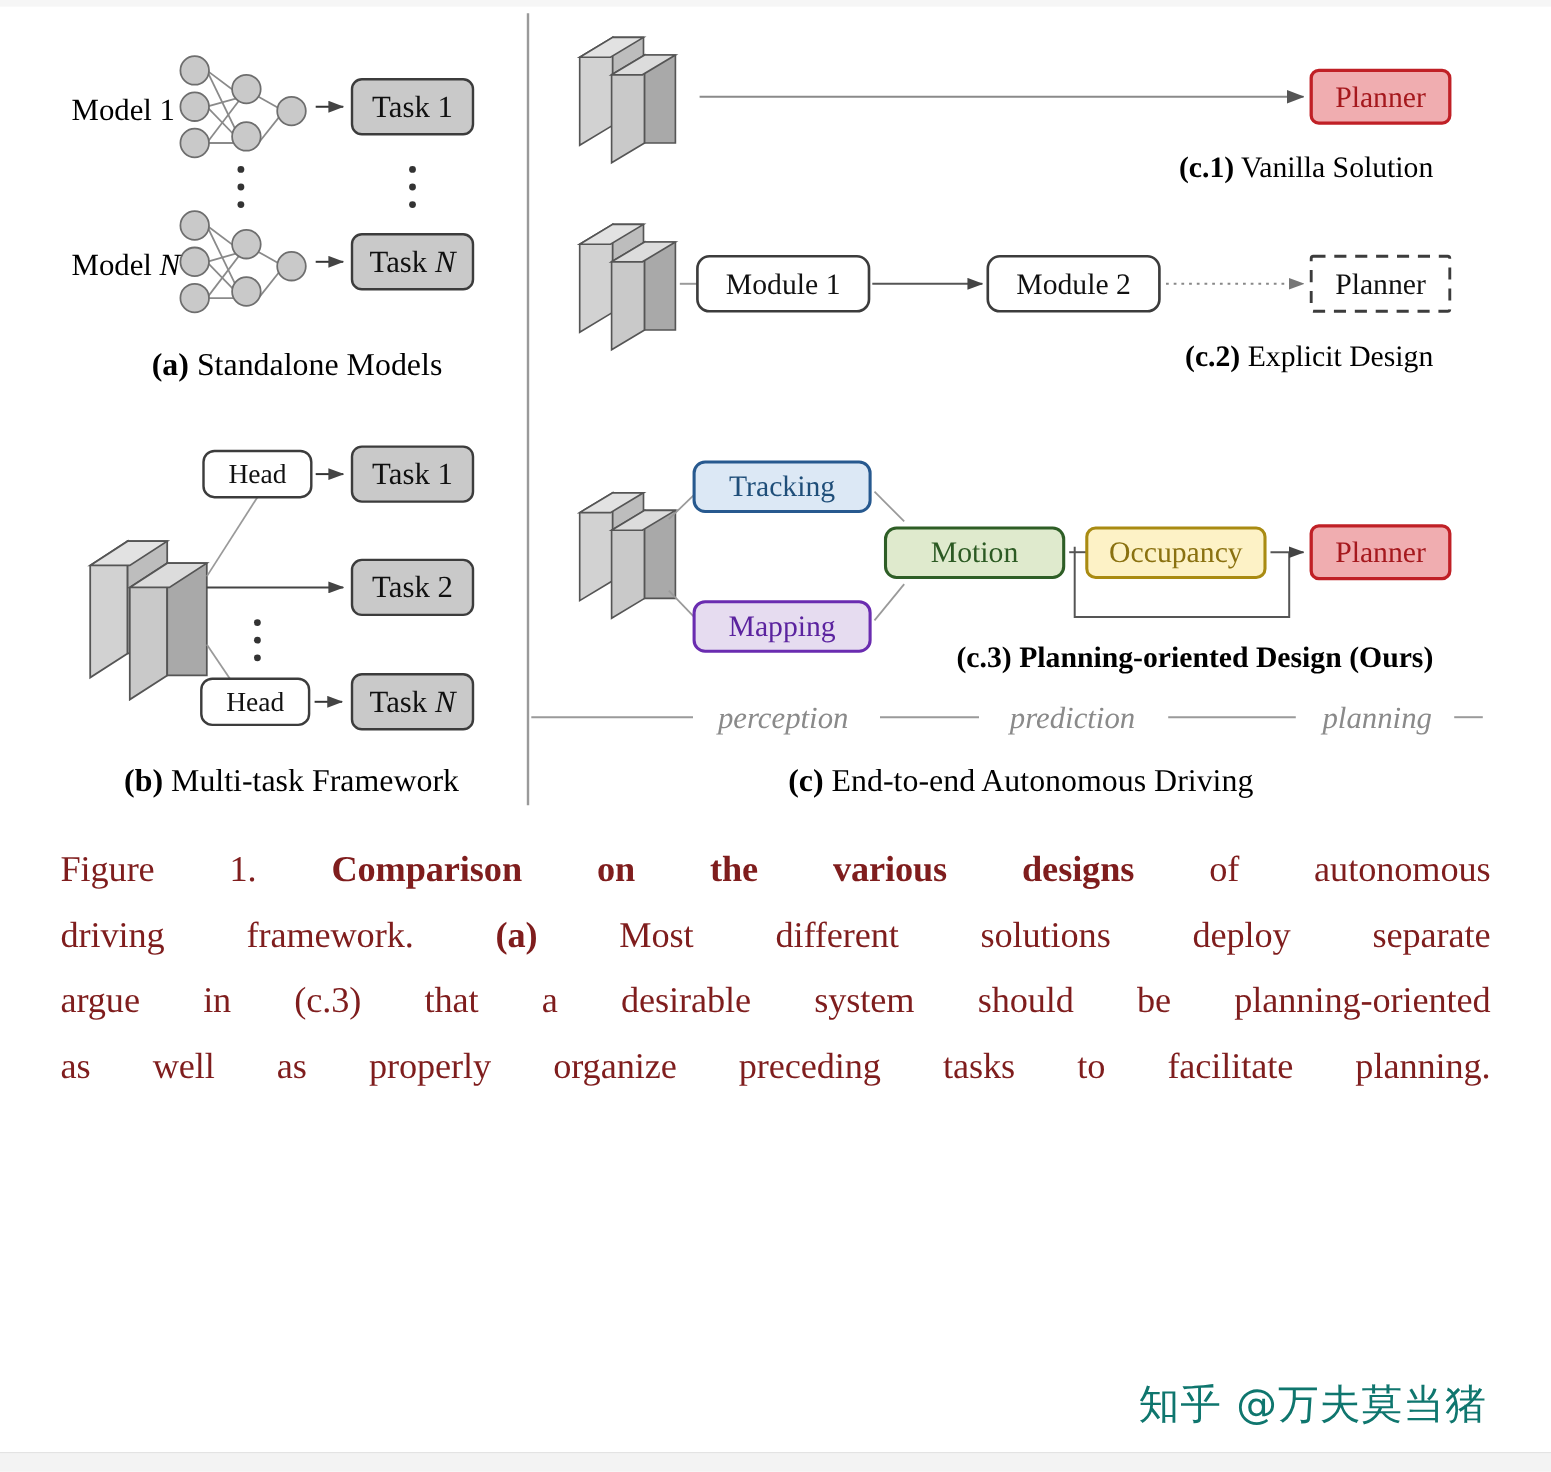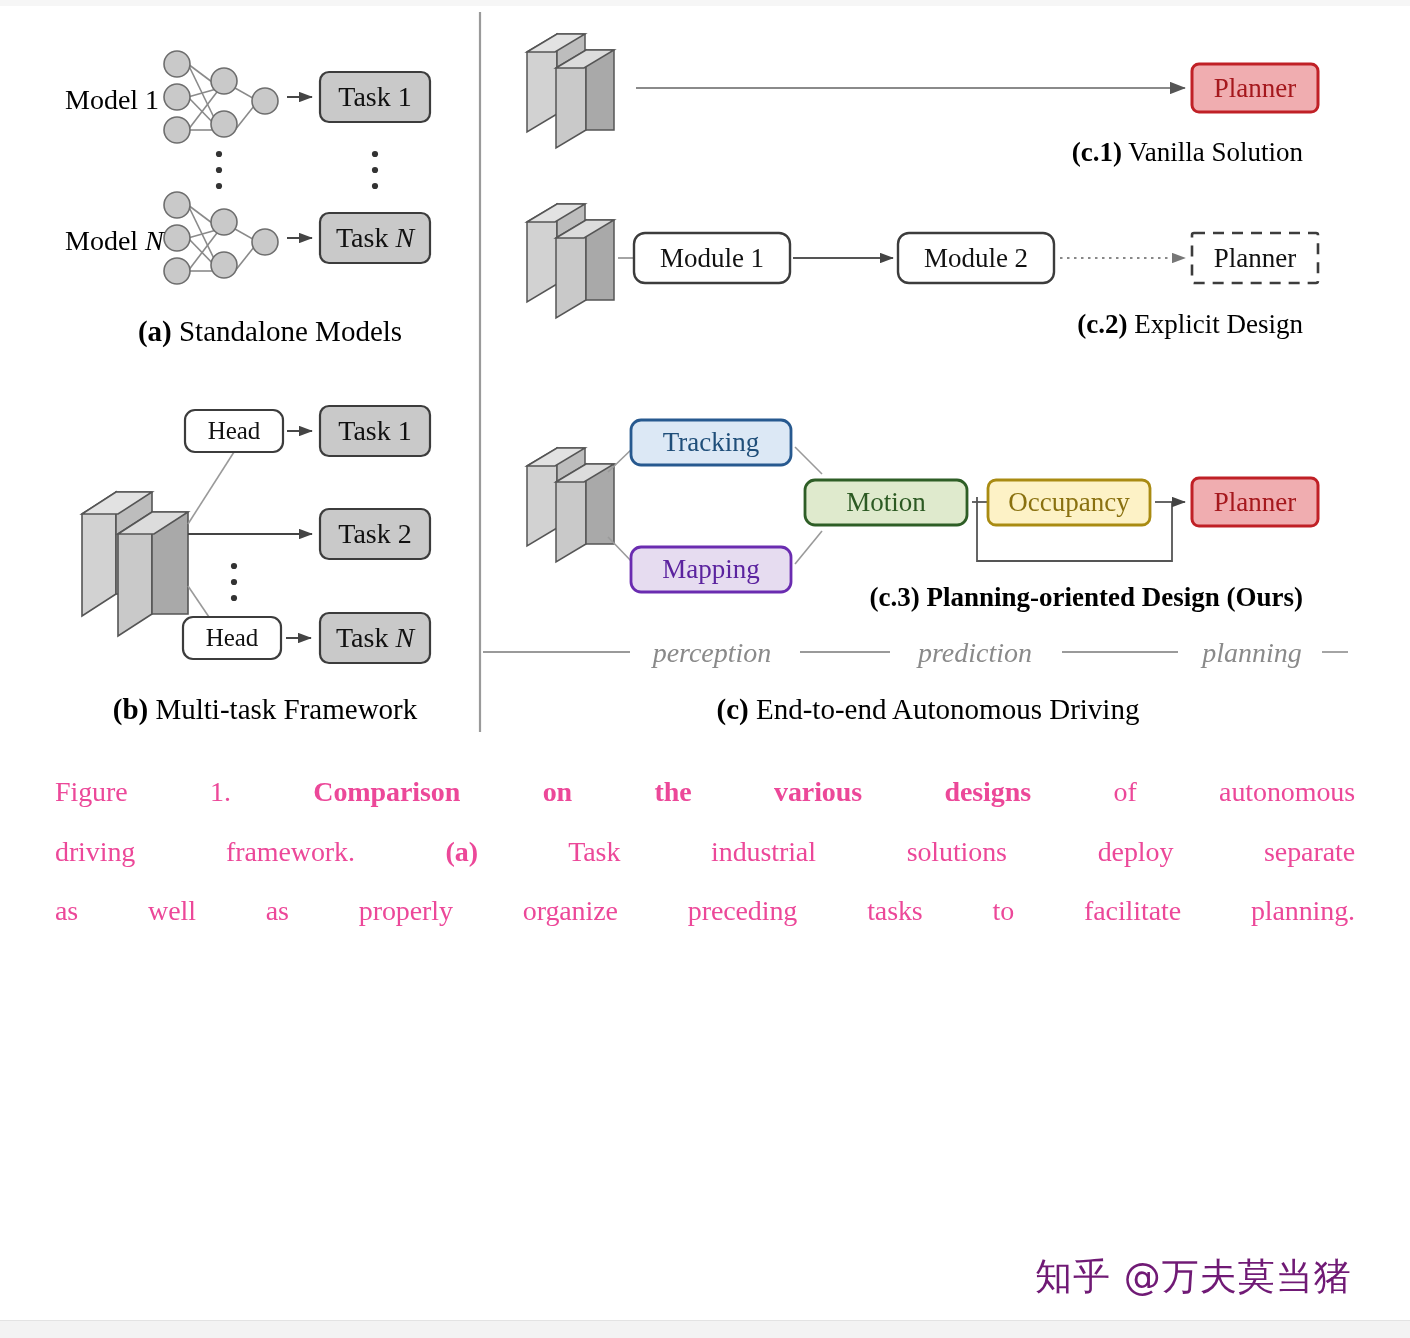--- a/index.html
+++ b/index.html
@@ -8,32 +8,32 @@
     font-family:"Liberation Serif","DejaVu Serif",serif;
     color:#000;
   }
   .fig{position:absolute;left:0;top:4px;width:1410px;height:760px;}
   .fig svg{display:block;}
 
   
   .caption{
     position:absolute;left:55px;top:762px;width:1300px;
     font-family:"Liberation Serif","DejaVu Serif",serif;
-    font-size:28px;line-height:59.5px;
+    font-size:33px;line-height:59.5px;
     text-align:justify;text-align-last:justify;
-    color:#ec4899;letter-spacing:-0.1px;
+    color:#7f1d1d;letter-spacing:-0.1px;
   }
   .caption b{font-weight:bold;}
   .cap-line{display:block;white-space:nowrap;}
 
   
   .watermark{
     position:absolute;left:1035px;top:1252px;
     font-family:"DejaVu Sans","Liberation Sans",sans-serif;
-    font-size:37px;color:#701a75;letter-spacing:1px;
+    font-size:37px;color:#0f766e;letter-spacing:1px;
     white-space:nowrap;pointer-events:none;
   }
   .bottombar{
     position:absolute;left:0;top:1320px;width:1410px;height:18px;
     background:#f3f3f3;border-top:1px solid #e3e3e3;
   }
   .topbar{
     position:absolute;left:0;top:0;width:1410px;height:6px;background:#f6f6f6;
   }
 </style>
@@ -296,18 +296,19 @@
   </g>
 
   <text x="928" y="715" font-size="29" text-anchor="middle" fill="#000" font-family="Liberation Serif, serif">
     <tspan font-weight="bold">(c)</tspan><tspan> End-to-end Autonomous Driving</tspan>
   </text>
 </svg>
 </div>
 
 <div class="caption" id="caption-host">
     <span class="cap-line" style="display: block; transform-origin: left center; transform: scaleX(1);"><span>Figure 1.  </span><b>Comparison on the various designs</b><span> of autonomous</span></span>
-    <span class="cap-line" style="display: block; transform-origin: left center; transform: scaleX(1);"><span>driving framework. </span><b>(a)</b><span> Task industrial solutions deploy separate</span></span>
+    <span class="cap-line" style="display: block; transform-origin: left center; transform: scaleX(1);"><span>driving framework. </span><b>(a)</b><span> Most different solutions deploy separate</span></span>
+    <span class="cap-line" style="display: block; transform-origin: left center; transform: scaleX(1);"><span>argue in (c.3) that a desirable system should be planning-oriented</span></span>
     <span class="cap-line" style="display: block; transform-origin: left center; transform: scaleX(1);"><span>as well as properly organize preceding tasks to facilitate planning.</span></span>
   </div>
 
 <div class="watermark">知乎 @万夫莫当猪</div>
 <div class="bottombar"></div>
 
 </body></html>

